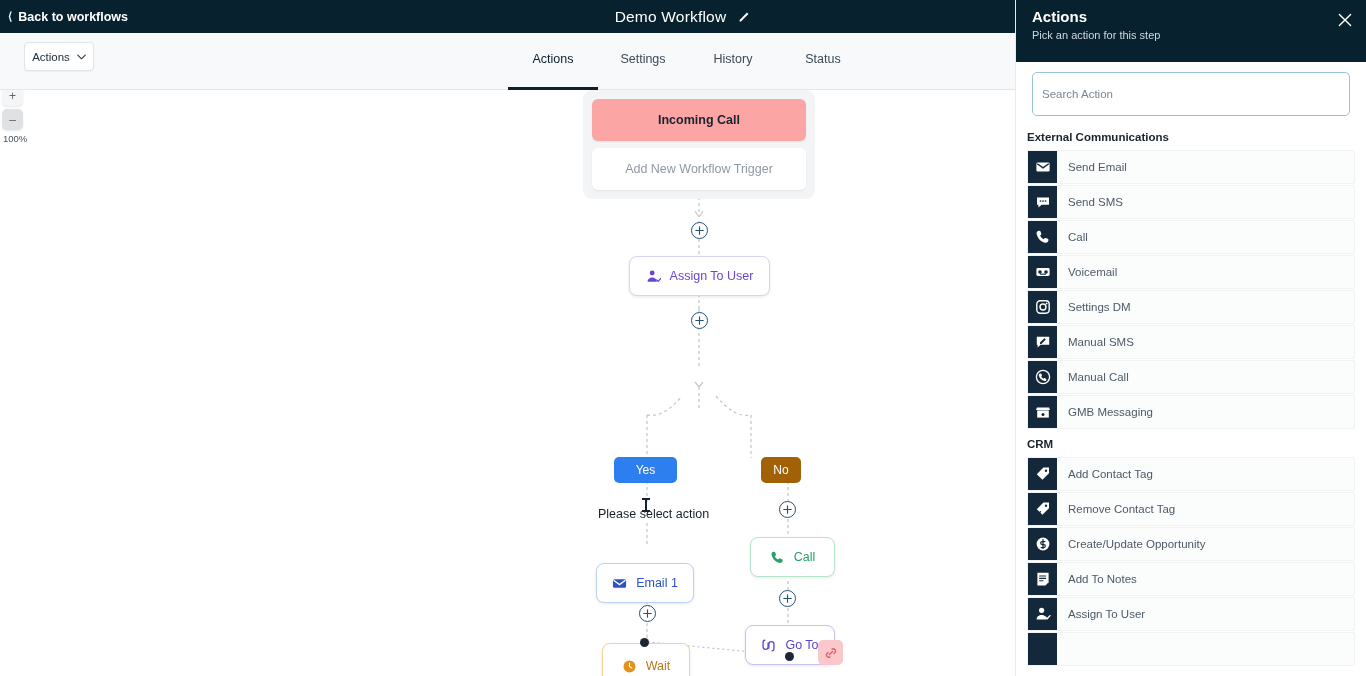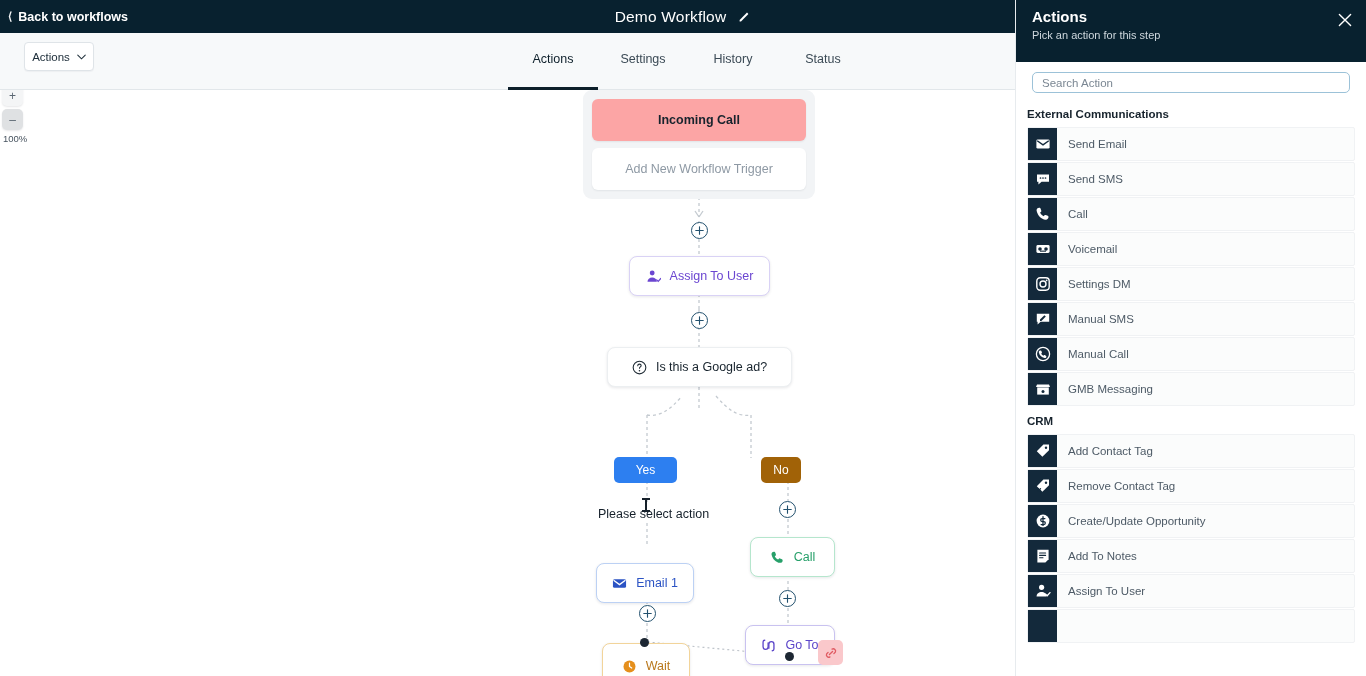--- a/index.html
+++ b/index.html
@@ -136,21 +136,21 @@
     height: 62px; background: #08212f; color: #ffffff; padding: 8px 16px 0 16px;
     position: relative;
   }
   .panel-title { font-size: 15px; font-weight: 700; }
   .panel-sub { font-size: 11px; color: #cfd8de; margin-top: 4px; }
   .panel-close {
     position: absolute; right: 12px; top: 11px; width: 18px; height: 18px; cursor: pointer;
   }
   .search-wrap { padding: 10px 16px 6px 16px; }
   .search-input {
-    width: 100%; height: 21px; border: 1px solid #9cc2d8; border-radius: 5px;
+    width: 100%; height: 44px; border: 1px solid #9cc2d8; border-radius: 5px;
     padding: 0 9px; font-size: 11.5px; color: #30404c; outline: none;
     font-family: "Liberation Sans", sans-serif; background: #fff;
   }
   .search-input::placeholder { color: #7b8793; }
   .panel-body { height: 588px; overflow: hidden; padding: 0 11px; }
   .group-title {
     font-size: 11.5px; font-weight: 700; color: #17232d; margin: 9px 0 7px 0;
   }
   .act-row {
     display: flex; align-items: stretch; height: 34px; margin-bottom: 1px;
@@ -264,28 +264,20 @@
       </svg>
       <span>Assign To User</span>
     </div>
 
     <div class="node plusnode" style="left:691px; top:222px;">
       <svg viewBox="0 0 12 12">
           <path d="M6 1v10M1 6h10" stroke="#23516e" stroke-width="1.5" stroke-linecap="round"></path>
         </svg>
     </div>
 
-    <div class="node step step-plain" style="left:607px; top:257px; width:185px;">
-      <svg class="ico" viewBox="0 0 18 18">
-        <circle cx="9" cy="9" r="7.6" fill="none" stroke="#1e2a34" stroke-width="1.3"></circle>
-        <path d="M6.9 6.9c0-1.2 1-2 2.1-2s2 .8 2 1.9c0 1.5-2 1.4-2 3" fill="none" stroke="#1e2a34" stroke-width="1.3" stroke-linecap="round"></path>
-        <circle cx="9" cy="12.8" r=".95" fill="#1e2a34"></circle>
-      </svg>
-      <span>Is this a Google ad?</span>
-    </div>
 
     <div class="node branch-btn" style="left:614px; top:367px; width:63px; background:#2d7ff0;">
       <span>Yes</span>
     </div>
     <div class="node branch-btn" style="left:761px; top:367px; width:40px; background:#a16207;">
       <span>No</span>
     </div>
 
     <div class="node tooltipbox" style="left:594px; top:415px;">
       <span>Please select action</span>

